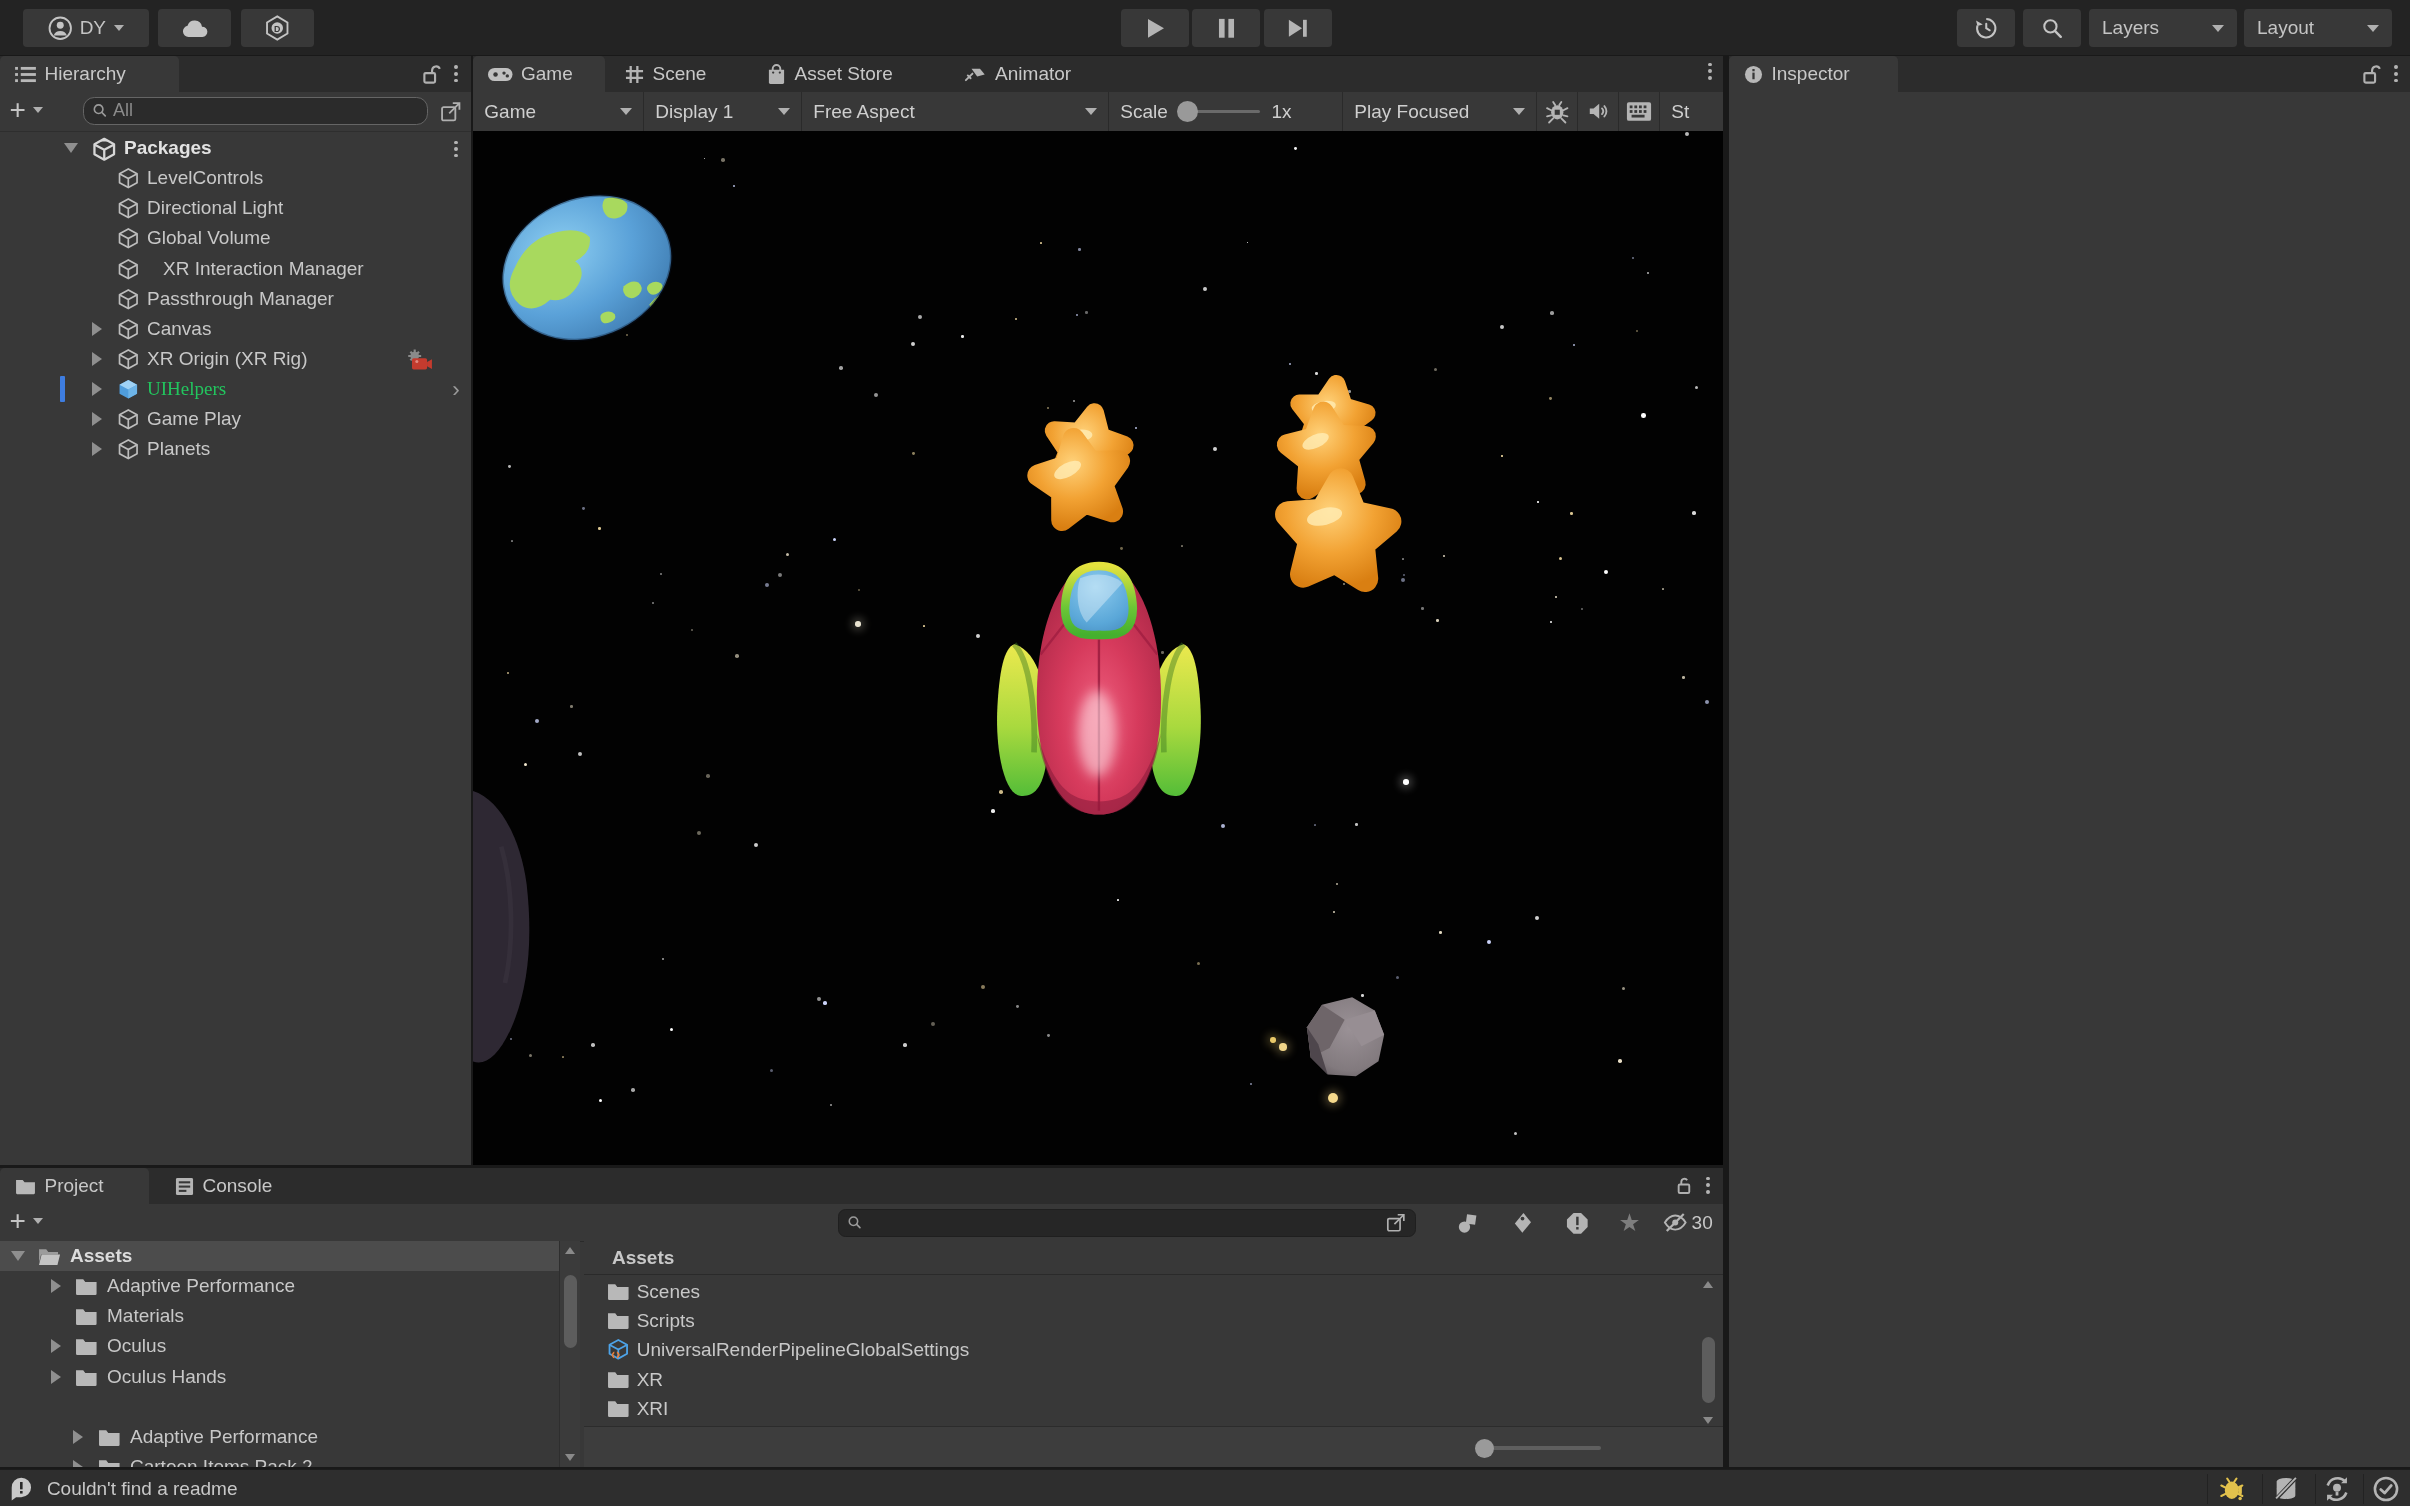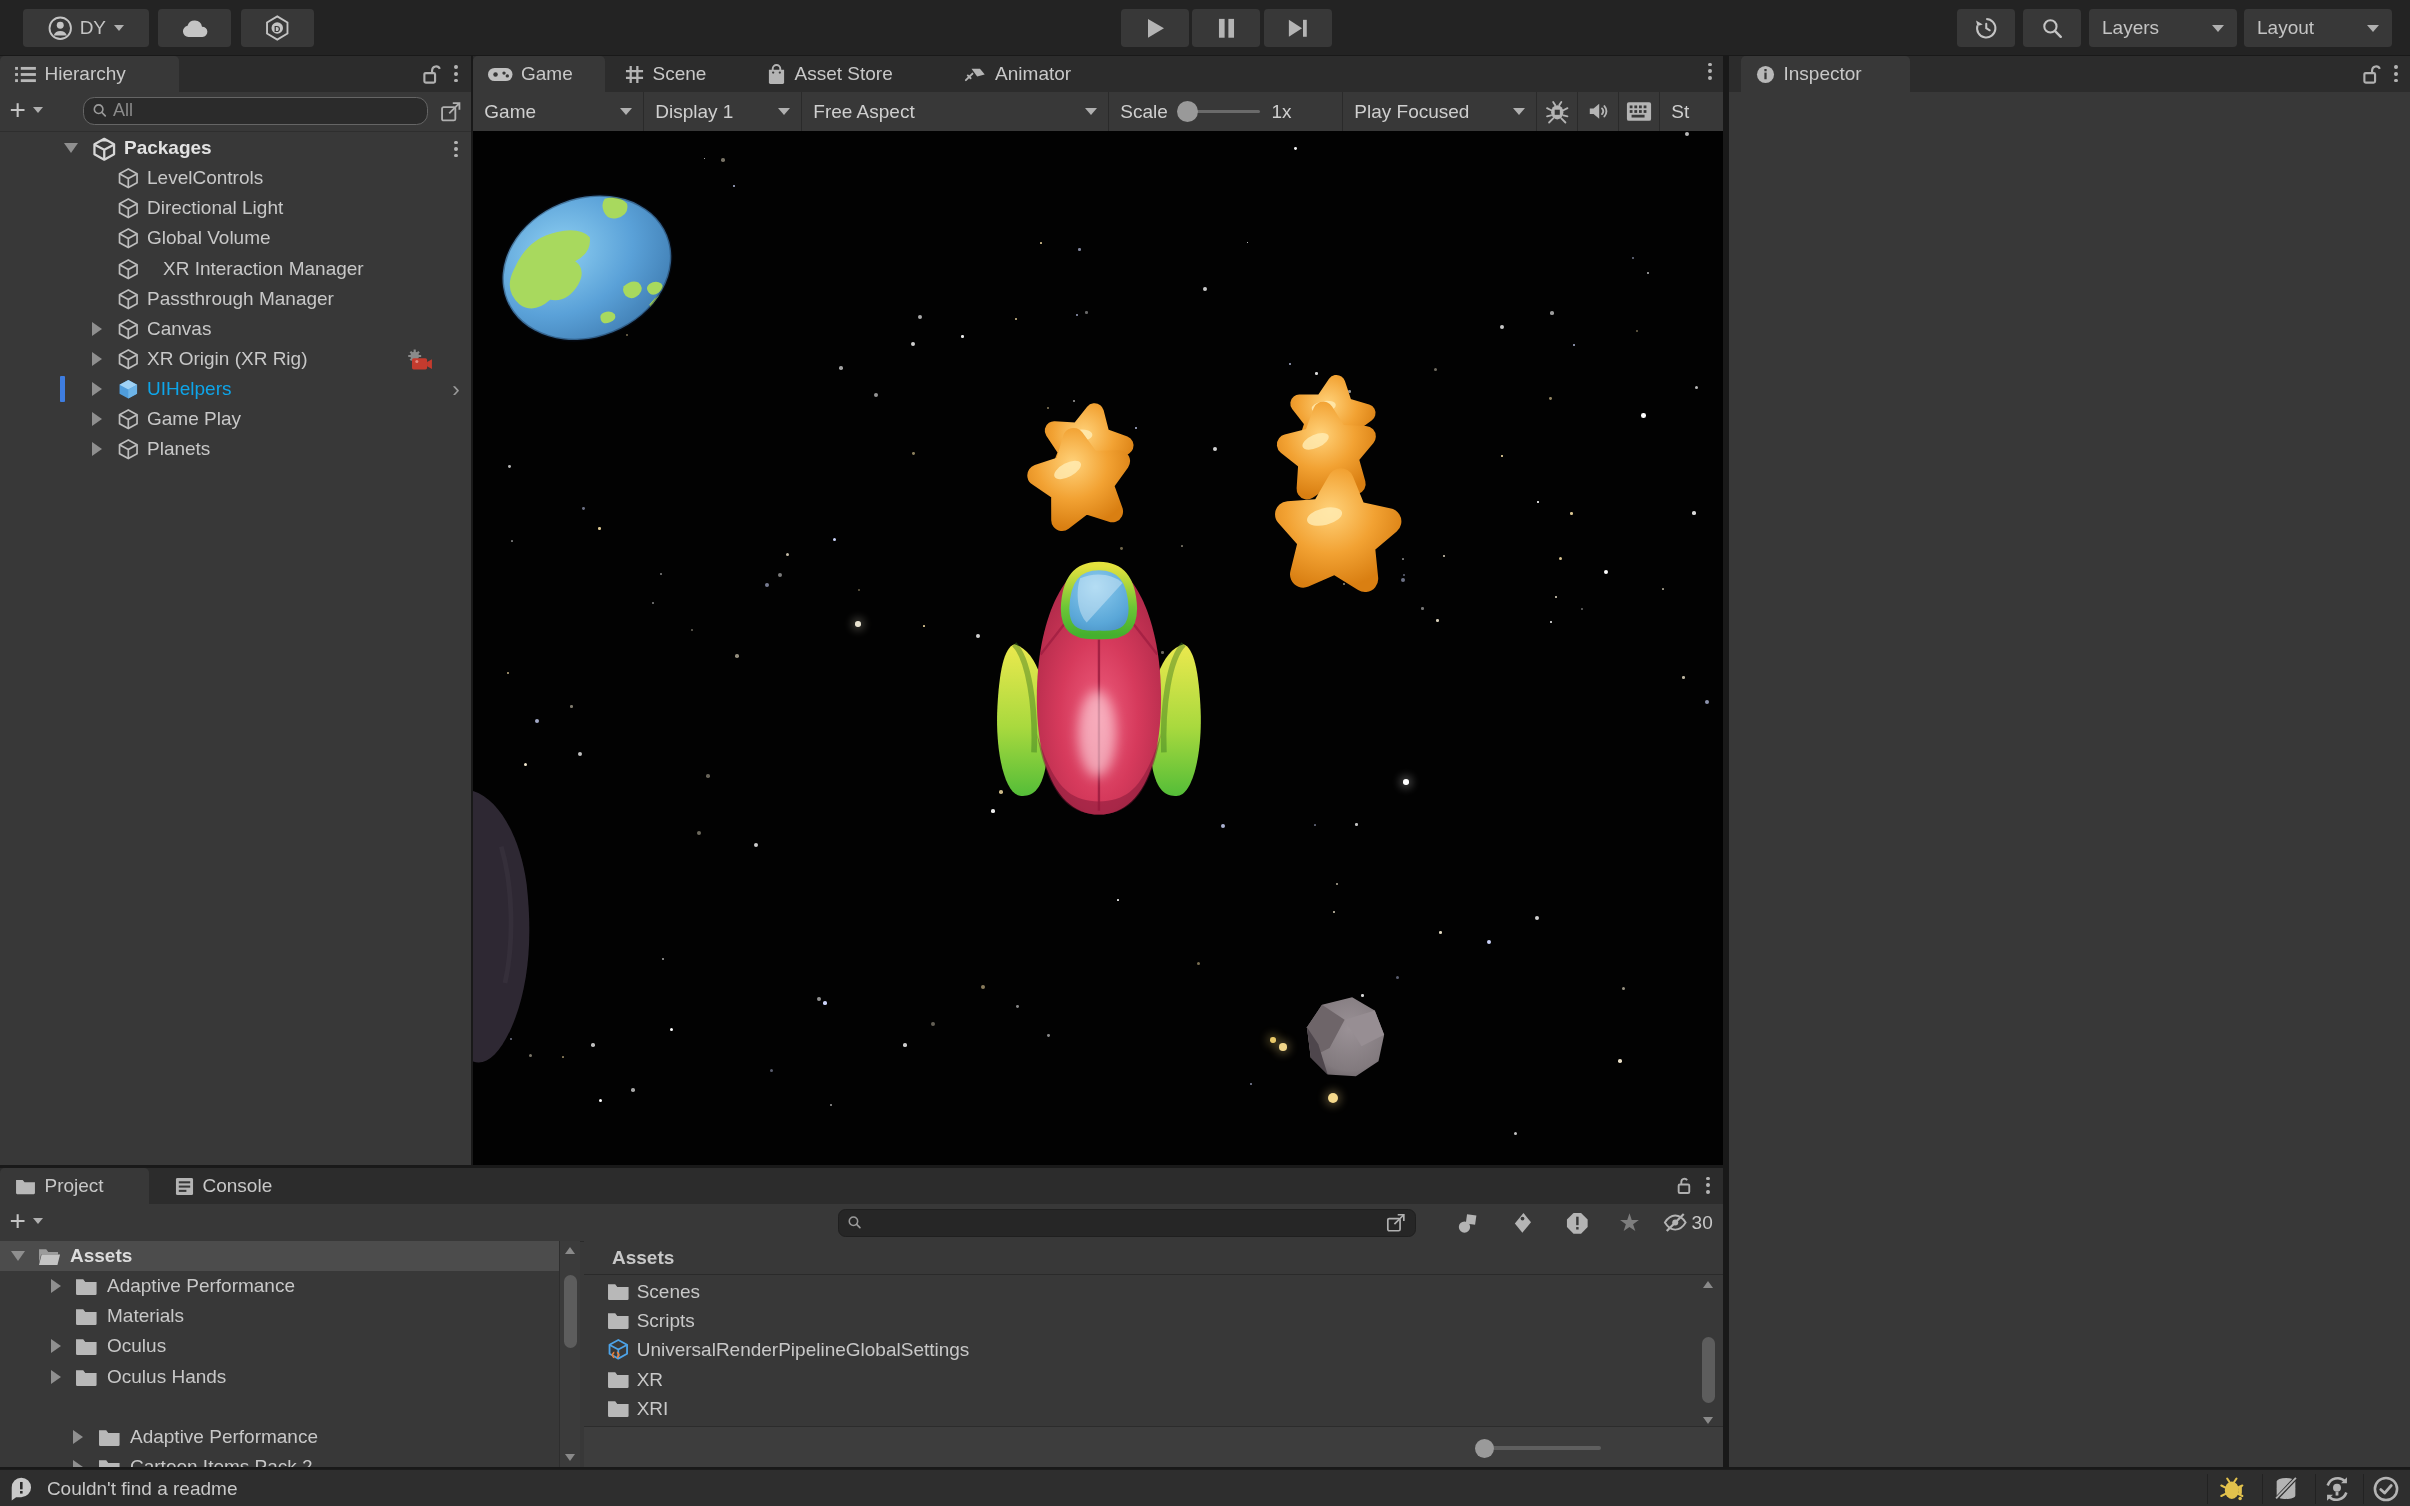--- a/index.html
+++ b/index.html
@@ -76,21 +76,21 @@
   #plist { position:absolute; left:584px; top:73px; width:1139px; height:226px; background:#383838; }
   #plist-header { position:absolute; left:0; top:0; width:100%; height:34px; background:#383838;
     border-bottom:0.9px solid #2a2a2a; display:flex; align-items:center; padding-left:28px; font-weight:bold; }
   .lrow { position:absolute; left:0; width:100%; height:29px; display:flex; align-items:center; gap:7.5px; padding-left:22.6px; }
   #plist-bottom { position:absolute; left:0; bottom:0; width:100%; height:41px; background:#3d3d3d; border-top:0.9px solid #2c2c2c; }
 
   
   #statusbar { position:absolute; left:0; top:1469px; width:2411px; height:38px; background:#2e2e2e;
     border-top:1.9px solid #1c1c1c; display:flex; align-items:center; }
   .sb-sep { position:absolute; top:3.8px; width:0.9px; height:30px; background:#222; }
-  .blue { color:#0ea5e9; }
+  .blue { color:#22c55e;font-family:Liberation Serif, serif; }
   svg { display:block; }
 </style>
 </head>
 <body>
 
 <div id="main-toolbar">
   <div class="tbtn" style="left:22.6px;width:126px;">
     <svg width="24.5" height="24.5" viewBox="0 0 24 24">
       <circle cx="12" cy="12" r="10.5" fill="none" stroke="#c4c4c4" stroke-width="1.8"></circle>
       <circle cx="12" cy="9" r="3.4" fill="#c4c4c4"></circle>
@@ -646,21 +646,21 @@
         <path d="M902,928 L 926,944 L 910,974 L 890,984 L 886,952 Z" fill="#6e6569"></path>
         <path d="M926,944 L 958,934 L 968,960 L 944,972 Z" fill="#978e93"></path>
         <path d="M886,952 L 890,984 L 908,1002 L 898,970 Z" fill="#4e464c"></path>
       </g>
     </svg>
   </div>
 </div>
 
 <div id="inspector">
   <div class="tabbar" style="left:0;top:0;width:100%;">
-    <div class="tab active" style="left:12px;width:169px;">
+    <div class="tab active" style="left:0;width:169px;">
       <svg width="19" height="19" viewBox="0 0 20 20">
         <circle cx="10" cy="10" r="9" fill="#b8b8b8"></circle>
         <rect x="8.8" y="8" width="2.4" height="7" fill="#383838"></rect>
           <rect x="8.8" y="4.2" width="2.4" height="2.4" fill="#383838"></rect>
       </svg>
       <span>Inspector</span>
     </div>
     <div class="panel-ctrl" style="right:13px;">
       <svg width="19" height="22.6" viewBox="0 0 16 18">
         <rect x="2" y="8" width="9" height="8" rx="1.2" fill="none" stroke="#b0b0b0" stroke-width="1.8"></rect>

